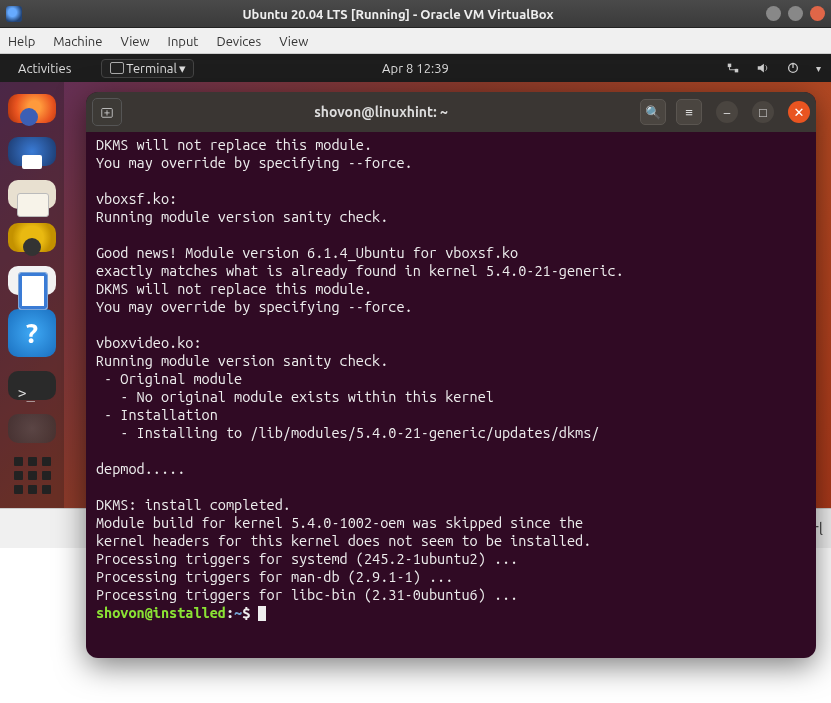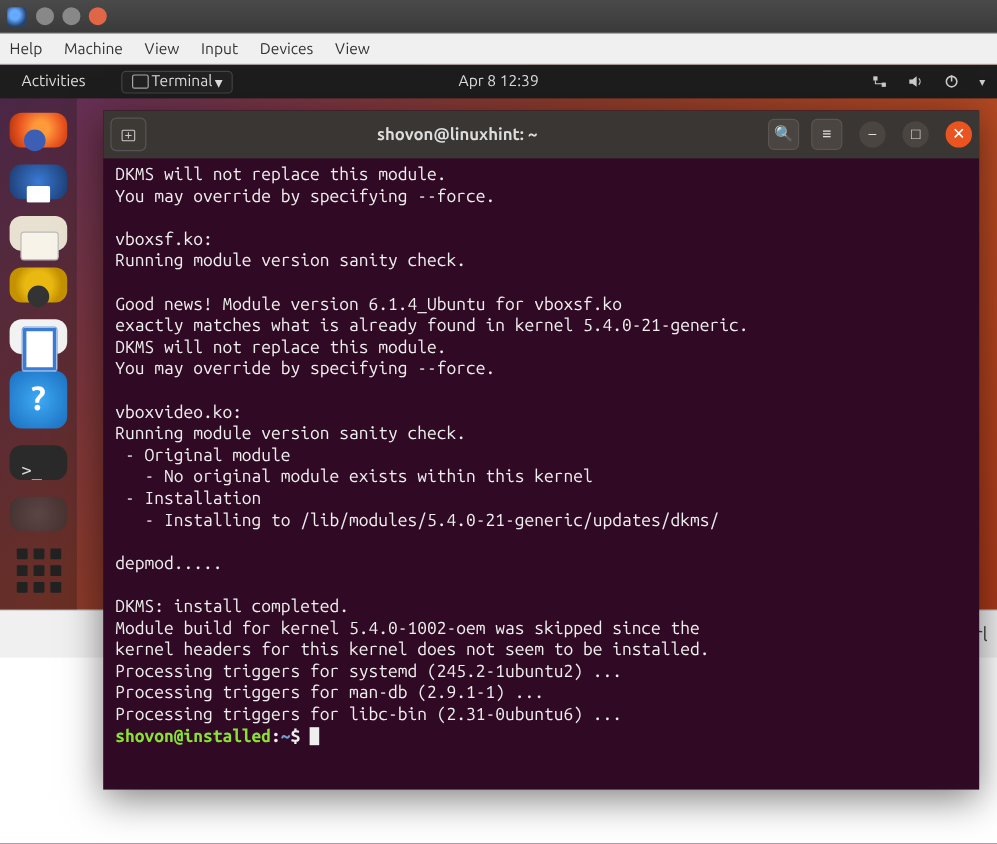--- a/index.html
+++ b/index.html
@@ -40,21 +40,21 @@
 .writer-icon { background: #f2f2f2; border-radius:10px; position:relative; }
 .writer-icon::after { content:""; position:absolute; width:28px; height:36px; background:#fff; border:1px solid #7da6d9; border-radius:3px; left:10px; top:6px; box-shadow: inset 0 0 0 3px #3a7bd5; }
 .help-icon { background: radial-gradient(circle,#3fa9f5,#1a6fbf); border-radius:50%; color:#fff; font-size:28px; font-weight:bold; line-height:48px; text-align:center; }
 .terminal-icon { background: #2a2a2a; border-radius:10px; position:relative; }
 .terminal-icon::after { content:">_"; position:absolute; color:#ddd; font-size:14px; font-family:monospace; left:10px; top:14px; }
 .settings-icon { background: radial-gradient(circle,#555,#333); border-radius:50%; position:relative; opacity:0.6; }
 .apps-icon { width:48px; height:48px; display:grid; grid-template-columns:repeat(3,9px); grid-template-rows:repeat(3,9px); gap:5px; place-content:center; margin-top:auto; margin-bottom:14px; }
 .apps-icon span { background:#222; border-radius:1px; }
 
 
-.termwin { position: absolute; left: 86px; top: 38px; width: 730px; height: 566px; background: #300a24; border-radius: 0; box-shadow: 0 8px 30px rgba(0,0,0,0.5); display: flex; flex-direction: column; overflow: hidden; }
+.termwin { position: absolute; left: 86px; top: 38px; width: 730px; height: 566px; background: #300a24; border-radius: 12px; box-shadow: 0 8px 30px rgba(0,0,0,0.5); display: flex; flex-direction: column; overflow: hidden; }
 .termwin .headerbar { height: 40px; background: #3a3633; display: flex; align-items: center; padding: 0 6px; }
 .termwin .newtab { width: 30px; height: 28px; border: 1px solid #555; border-radius: 5px; background:#3d3a36; display:flex; align-items:center; justify-content:center; }
 .termwin .newtab svg { width:14px; height:14px; }
 .termwin .wtitle { flex: 1; text-align: center; color: #ddd; font-size: 14px; font-weight: bold; }
 .termwin .hbtns { display: flex; gap: 10px; align-items: center; }
 .termwin .hbtn { width: 26px; height: 26px; border-radius: 5px; background: #4a4540; border:1px solid #5a5550; display:flex; align-items:center; justify-content:center; }
 .termwin .hbtn.round { width:22px; height:22px; border-radius:50%; background:#4a4540; border:none; margin-left:4px; }
 .termwin .hbtn.close-t { background:#e95420; }
 .termwin .hbtn .sym { color:#ddd; font-size:13px; line-height:1; }
 
@@ -67,20 +67,21 @@
 
 .vb-statusbar { height: 40px; background: #f0f0f0; border-top: 1px solid #ccc; display: flex; align-items: center; justify-content: flex-end; padding: 0 8px; gap: 4px; font-size: 16px; color:#444; }
 .vb-statusbar .sicon { width: 15px; height: 15px; display:inline-block; }
 .vb-statusbar .hostkey { margin-left: 8px; display:flex; align-items:center; gap:4px; }
 </style>
 </head>
 <body>
 
 <div class="vb-titlebar">
   <span class="icon-app"></span>
+  <span class="title">Ubuntu 20.04 LTS [Running] - Oracle VM VirtualBox</span>
   <div class="winbtns">
     <span class="winbtn"></span>
     <span class="winbtn"></span>
     <span class="winbtn close-vb"></span>
   </div>
 </div>
 
 <div class="vb-menubar">
   <span>Help</span>
   <span>Machine</span>

